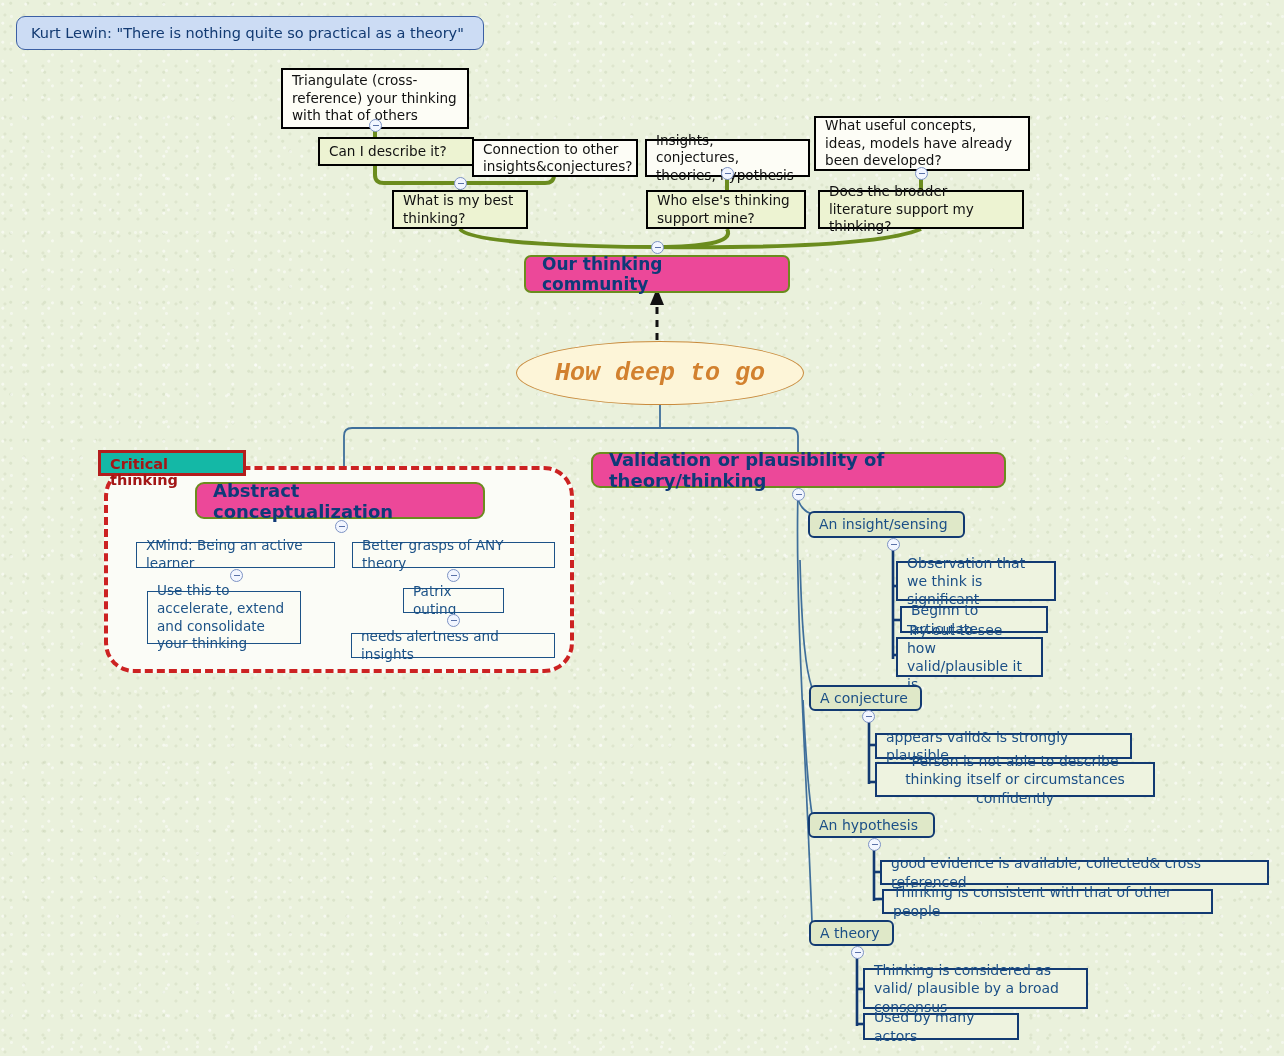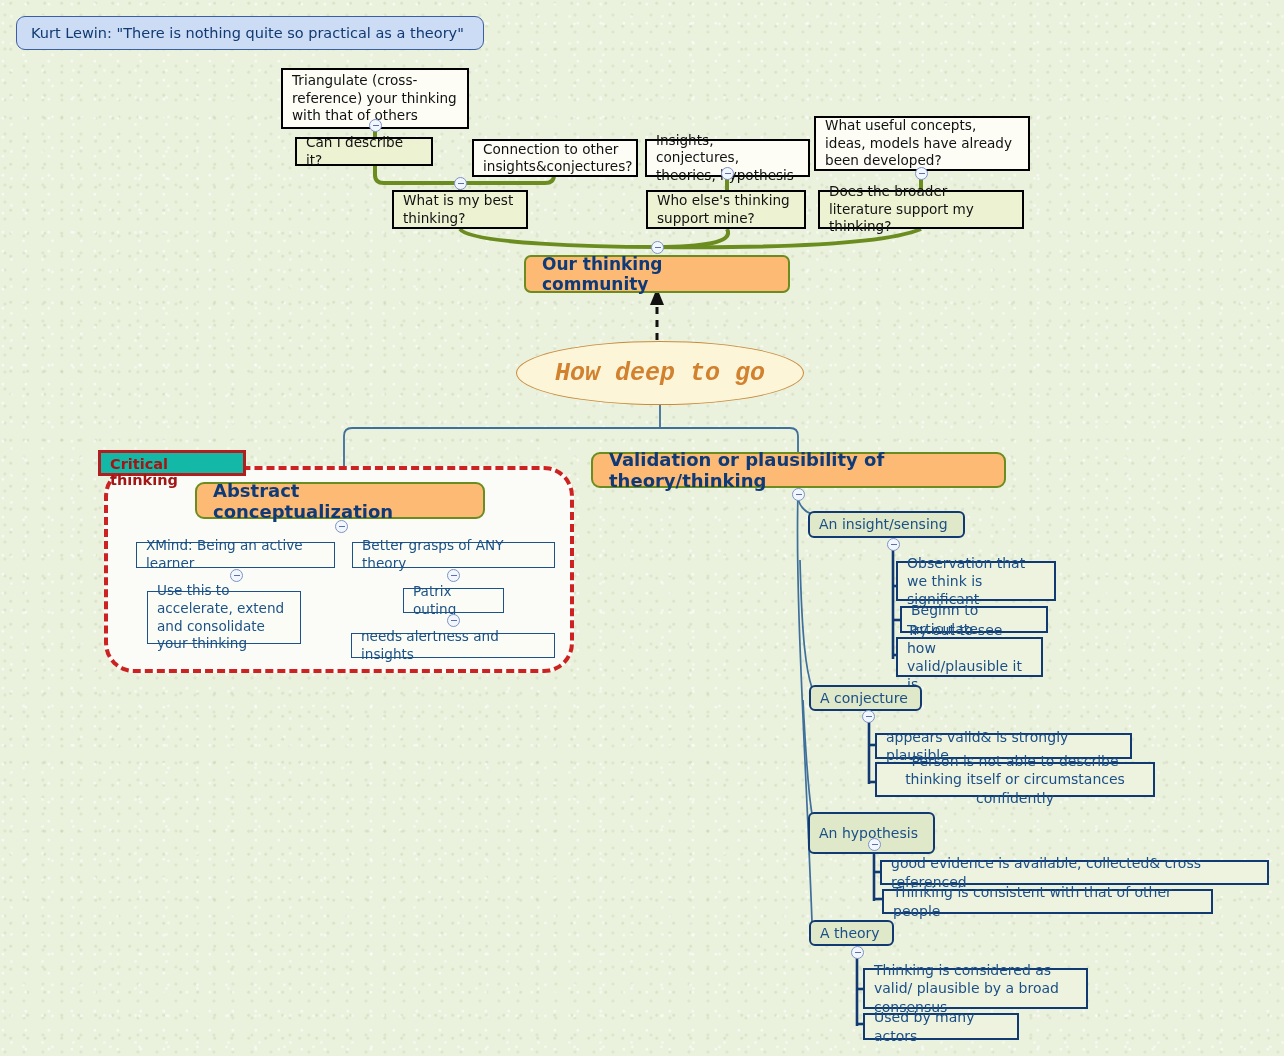--- a/index.html
+++ b/index.html
@@ -39,21 +39,21 @@
     border:2.6px solid #000;background:#fdfdf6;color:#111;
     font-size:13.6px;line-height:1.28;padding:5px 9px;margin-top:16px;
   }
   .blkg{
     border:2.6px solid #000;background:#edf3d2;color:#111;
     font-size:13.6px;line-height:1.28;padding:5px 9px;
   }
 
   
   .green{
-    background:#fdba74;border:2.4px solid #6b8c1e;border-radius:7px;
+    background:#ec4899;border:2.4px solid #6b8c1e;border-radius:7px;
     color:#0f3a78;font-weight:bold;font-size:17px;padding:16px 16px;
     justify-content:center;
   }
   .green.big{font-size:18px;}
 
   
   .ellipse{
     border:1.6px solid #c98b3d;background:#fdf5d8;border-radius:50%;
     color:#d2812f;font-style:italic;font-weight:bold;font-size:25px;
     justify-content:center;
@@ -171,21 +171,21 @@
 <div class="node blk" style="left:472px;top:123px;width:166px;height:38px;">
   <span>Connection to other insights&amp;conjectures?</span>
 </div>
 <div class="node blk" style="left:645px;top:123px;width:165px;height:38px;">
   <span>Insights, conjectures, theories, hypothesis</span>
 </div>
 <div class="node blk" style="left:814px;top:100px;width:216px;height:55px;">
   <span>What useful concepts, ideas, models have already been developed?</span>
 </div>
 
-<div class="node blkg" style="left:295px;top:137px;width:138px;height:29px;">
+<div class="node blkg" style="left:318px;top:137px;width:156px;height:29px;">
   <span>Can I describe it?</span>
 </div>
 <div class="node blkg" style="left:392px;top:190px;width:136px;height:39px;">
   <span>What is my best thinking?</span>
 </div>
 <div class="node blkg" style="left:646px;top:190px;width:160px;height:39px;">
   <span>Who else's thinking support mine?</span>
 </div>
 <div class="node blkg" style="left:818px;top:190px;width:206px;height:39px;">
   <span>Does the broader literature support my thinking?</span>
@@ -245,21 +245,21 @@
 <div class="node navy hdr" style="left:809px;top:685px;width:113px;height:26px;">
   <span>A conjecture</span>
 </div>
 <div class="node navy" style="left:875px;top:733px;width:257px;height:26px;">
   <span>appears valid&amp; is strongly plausible</span>
 </div>
 <div class="node navy" style="left:875px;top:762px;width:280px;height:35px;text-align:center;">
   <span>Person is not able to describe thinking itself or circumstances confidently</span>
 </div>
 
-<div class="node navy hdr" style="left:808px;top:812px;width:127px;height:42px;">
+<div class="node navy hdr" style="left:808px;top:812px;width:127px;height:26px;">
   <span>An hypothesis</span>
 </div>
 <div class="node navy" style="left:880px;top:860px;width:389px;height:25px;">
   <span>good evidence is available, collected&amp; cross referenced</span>
 </div>
 <div class="node navy" style="left:882px;top:889px;width:331px;height:25px;">
   <span>Thinking is consistent with that of other people</span>
 </div>
 
 <div class="node navy hdr" style="left:809px;top:920px;width:85px;height:26px;">

